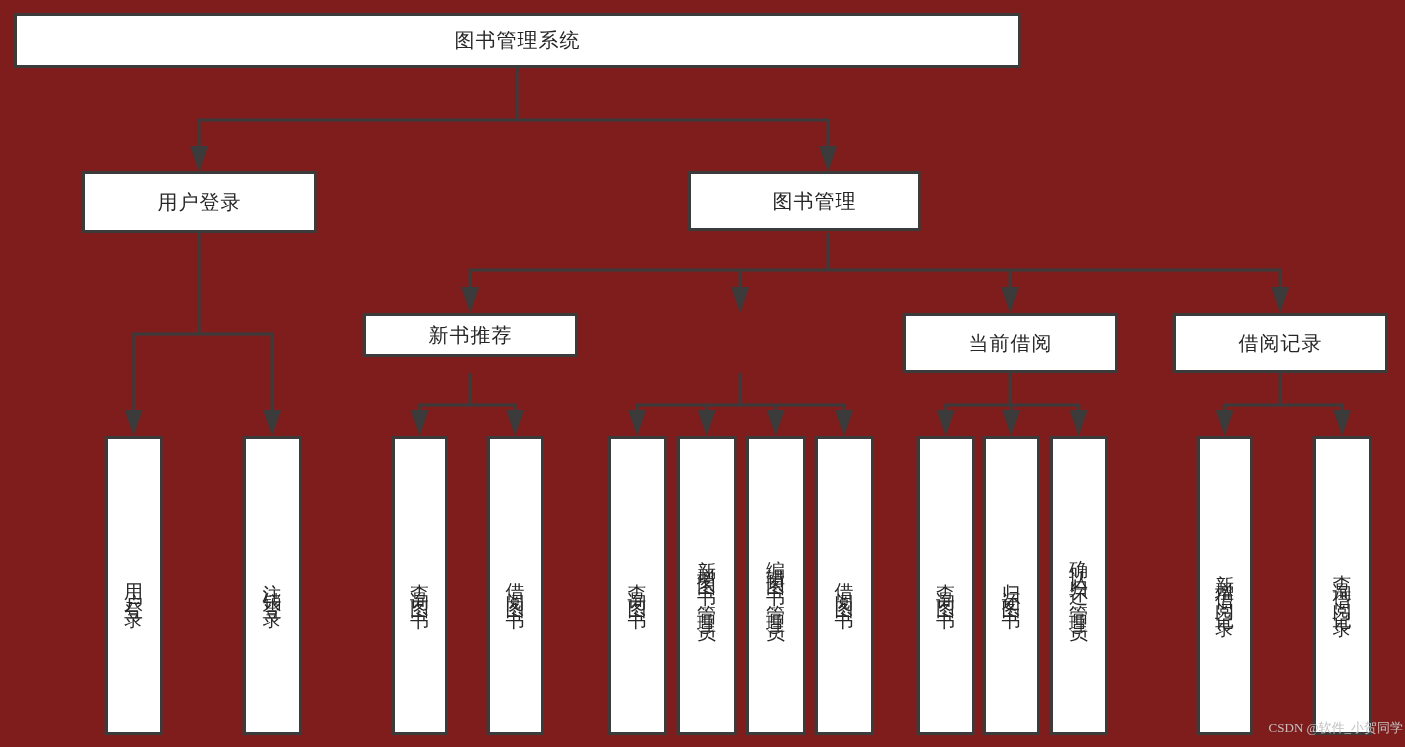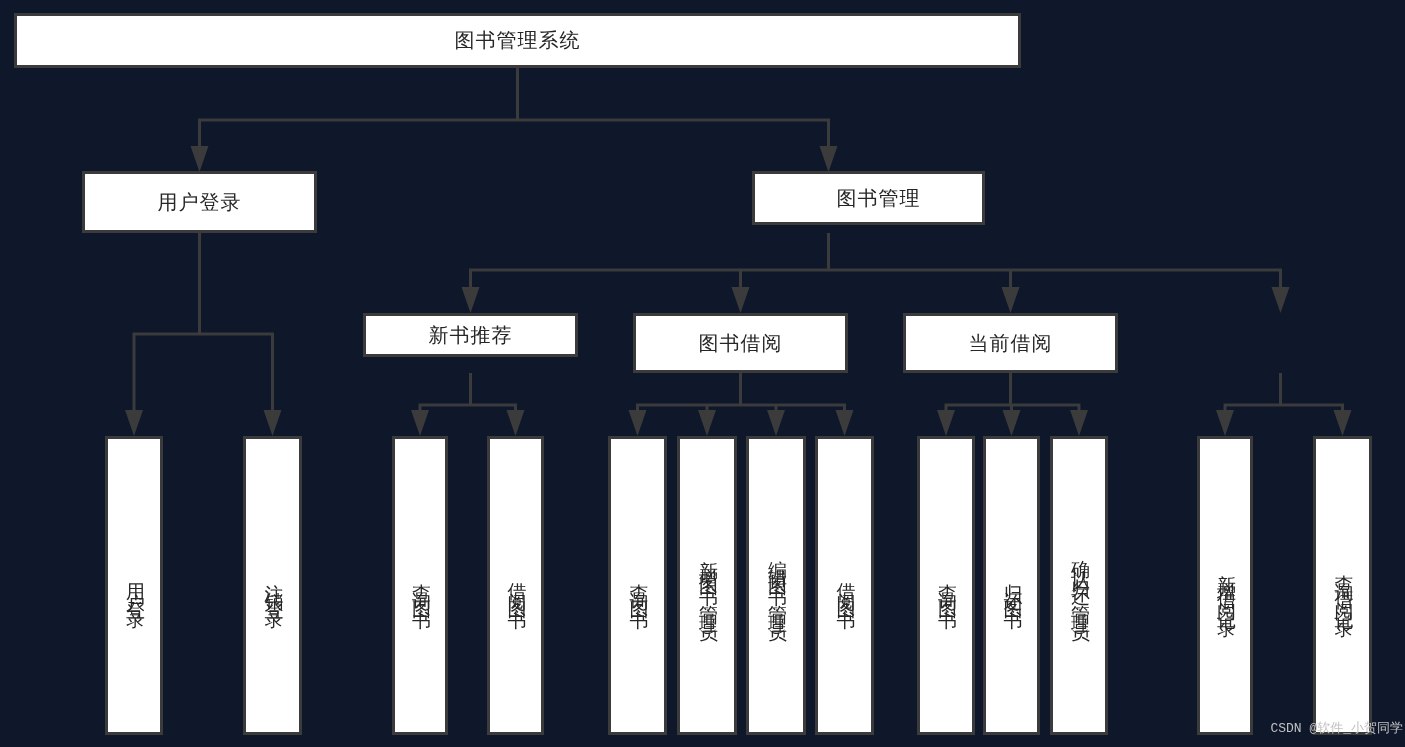--- a/index.html
+++ b/index.html
@@ -1,18 +1,18 @@
 <!DOCTYPE html>
 <html><head>
 <meta charset="utf-8">
 <style>
   html,body{margin:0;padding:0;background:#fff;}
   .stage{
-    position:relative;width:1405px;height:747px;background:#0f172a;overflow:hidden;
-    font-family:Liberation Mono, monospace;color:#262626;
+    position:relative;width:1405px;height:747px;background:#7f1d1d;overflow:hidden;
+    font-family:Liberation Serif, serif;color:#262626;
   }
   svg.wires{position:absolute;left:0;top:0;z-index:1;}
   .node{
     position:absolute;box-sizing:border-box;background:#ffffff;
     border:3px solid #3b3b3b;display:flex;align-items:center;justify-content:center;
     z-index:2;text-align:center;
   }
   .h{font-size:20px;letter-spacing:1px;}
   .v{
     writing-mode:vertical-lr;text-orientation:mixed;
@@ -74,25 +74,25 @@
     <g stroke="#3b3b3b" stroke-width="3" fill="none">
       <path d="M1280.5 373 V405 M1225 412 V405 H1342.5 V412"></path>
     </g>
     <polygon fill="#3b3b3b" points="1216,410 1234,410 1225,436"></polygon>
     <polygon fill="#3b3b3b" points="1333.5,410 1351.5,410 1342.5,436"></polygon>
   </svg>
 
   <div class="node h" style="left:14px;top:13px;width:1007px;height:55px;">图书管理系统</div>
 
   <div class="node h" style="left:82px;top:171px;width:235px;height:62px;">用户登录</div>
-  <div class="node h" style="left:752px;top:171px;width:233px;height:54px;padding-left:20px;">图书管理</div>
+  <div class="node h" style="left:688px;top:171px;width:233px;height:60px;padding-left:20px;">图书管理</div>
 
   <div class="node h" style="left:363px;top:313px;width:215px;height:44px;">新书推荐</div>
-  <div class="node h" style="left:633px;top:313px;width:215px;height:60px;">图书借阅</div>
   <div class="node h" style="left:903px;top:313px;width:215px;height:60px;text-align:center;">当前借阅</div>
+  <div class="node h" style="left:1173px;top:313px;width:215px;height:60px;">借阅记录</div>
 
   <div class="node v" style="left:105px;top:436px;width:58px;height:299px;">用户登录</div>
   <div class="node v" style="left:243px;top:436px;width:59px;height:299px;">注销登录</div>
 
   <div class="node v" style="left:392px;top:436px;width:56px;height:299px;">查询图书</div>
   <div class="node v" style="left:487px;top:436px;width:57px;height:299px;">借阅图书</div>
 
   <div class="node v" style="left:608px;top:436px;width:59px;height:299px;">查询图书</div>
   <div class="node v" style="left:677px;top:436px;width:60px;height:299px;">新增图书（管理员）</div>
   <div class="node v" style="left:746px;top:436px;width:60px;height:299px;">编辑图书（管理员）</div>

